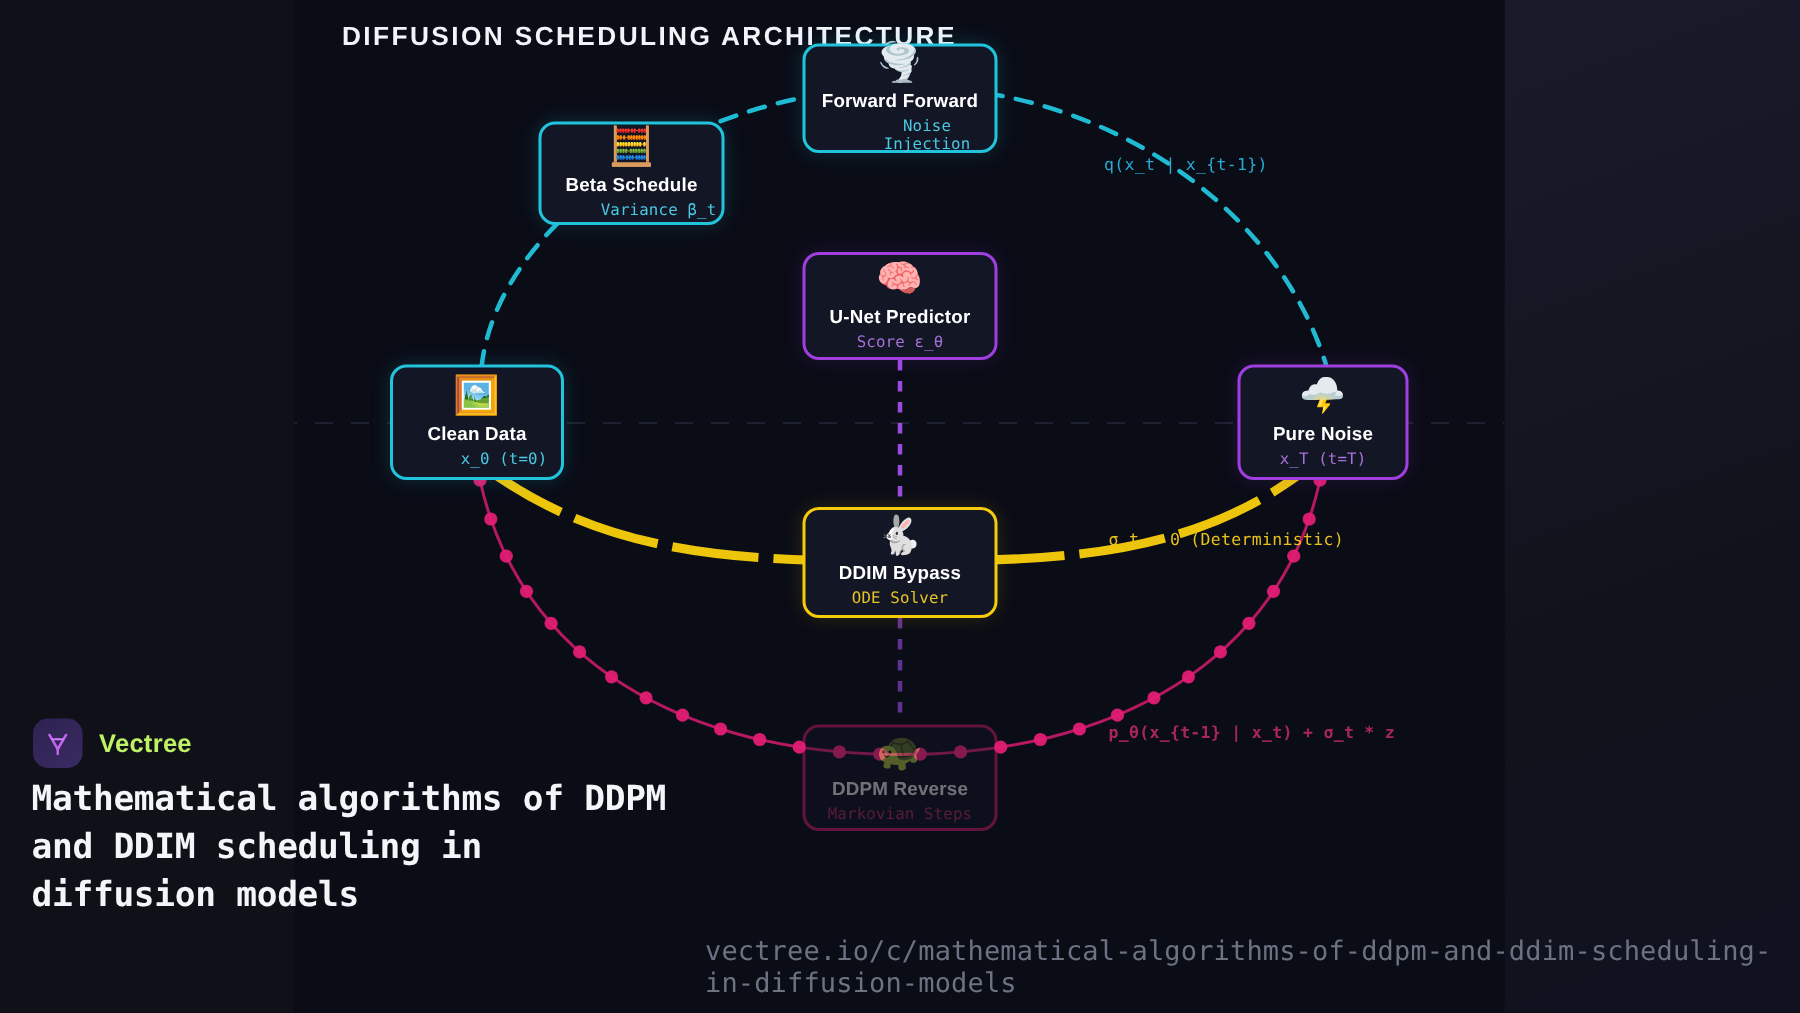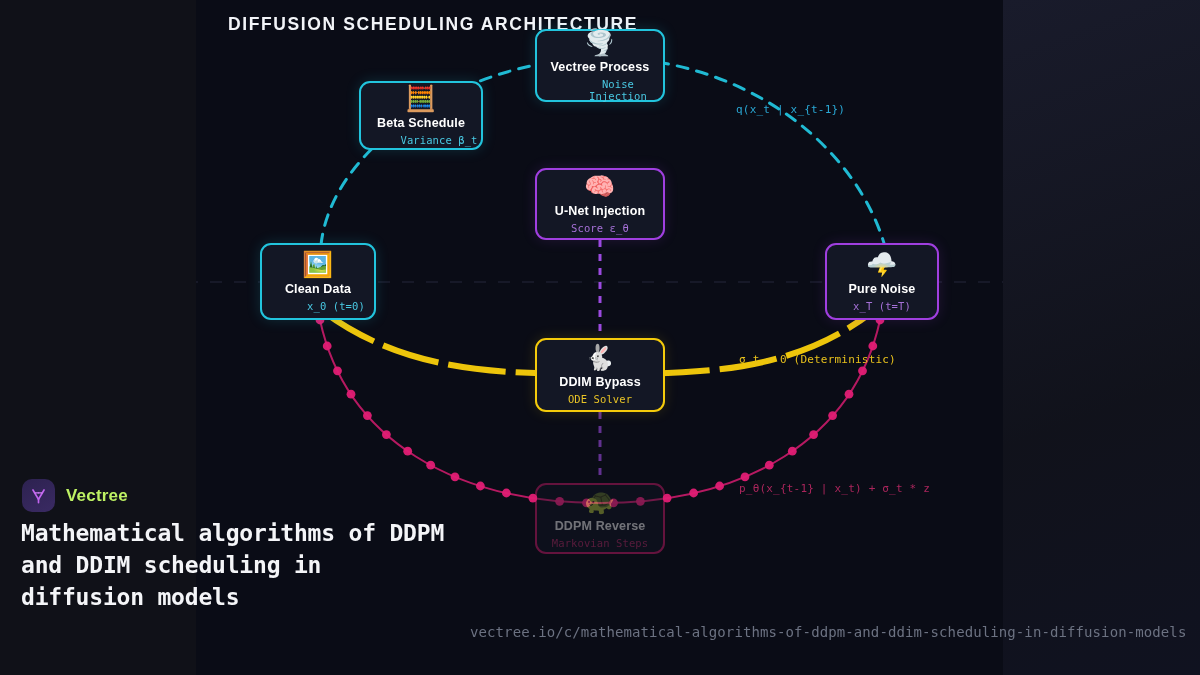--- a/index.html
+++ b/index.html
@@ -133,21 +133,21 @@
     font-size: 23px;
     font-weight: 700;
     line-height: 32px;
     color: #f4f5f8;
     letter-spacing: -0.2px;
   }
   .url {
     position: absolute;
     left: 470px; top: 624px;
     font-family: "DejaVu Sans Mono", monospace;
-    font-size: 14px;
+    font-size: 18px;
     color: #6c7282;
     letter-spacing: .1px;
   }
 </style>
 </head>
 <body>
 
 <div id="root">
 
   <div class="ambient-left"></div>
@@ -198,33 +198,33 @@
           <circle cx="676.8" cy="346.0" r="4.4" fill="#e11d74" opacity="0.95"></circle>
           <circle cx="684.0" cy="320.0" r="4.4" fill="#e11d74" opacity="0.95"></circle>
         </g>
 
       <line x1="404" y1="240" x2="404" y2="337" stroke="#9b4ae0" stroke-width="3" stroke-dasharray="7 7"></line>
       <line x1="404" y1="412" x2="404" y2="482" stroke="#9b4ae0" stroke-width="3" stroke-dasharray="7 7" opacity="0.6"></line>
     </svg>
 
     <div class="node n-cyan" style="left:339px; top:29px; width:130px; height:73px;">
       <div class="ic">🌪️</div>
-      <div class="nm">Vectree Process</div>
+      <div class="nm">Forward Forward</div>
       <div class="sb">Noise Injection</div>
     </div>
 
     <div class="node n-cyan" style="left:163px; top:81px; width:124px; height:69px;">
       <div class="ic">🧮</div>
       <div class="nm">Beta Schedule</div>
       <div class="sb">Variance β_t</div>
     </div>
 
     <div class="node n-purple" style="left:339px; top:168px; width:130px; height:72px;">
       <div class="ic">🧠</div>
-      <div class="nm">U-Net Injection</div>
+      <div class="nm">U-Net Predictor</div>
       <div class="sb">Score ε_θ</div>
     </div>
 
     <div class="node n-cyan" style="left:64px; top:243px; width:116px; height:77px;">
       <div class="ic">🖼️</div>
       <div class="nm">Clean Data</div>
       <div class="sb">x_0 (t=0)</div>
     </div>
 
     <div class="node n-purple" style="left:629px; top:243px; width:114px; height:77px;">
@@ -240,21 +240,21 @@
     </div>
 
     <div class="node n-pink dimmed" style="left:339px; top:483px; width:130px; height:71px;">
       <div class="ic">🐢</div>
       <div class="nm">DDPM Reverse</div>
       <div class="sb">Markovian Steps</div>
     </div>
 
     <div class="elabel lab-cyan" style="left:540px; top:103px;text-align:right;">q(x_t | x_{t-1})</div>
     <div class="elabel lab-yellow" style="left:543px; top:353px;">σ_t = 0 (Deterministic)</div>
-    <div class="elabel lab-pink" style="left:543px; top:482px;">p_θ(x_{t-1} | x_t) + σ_t * z</div>
+    <div class="elabel lab-pink" style="left:543px; top:482px;font-weight:bold;">p_θ(x_{t-1} | x_t) + σ_t * z</div>
 
   </div>
 
   <div class="brand">
     <div class="brand-logo">
       <svg width="19" height="19" viewBox="0 0 24 24">
         <path d="M5 5 L12 17 L19 5" fill="none" stroke="#c264f0" stroke-width="2.1" stroke-linecap="round"></path>
         <path d="M12 17 L12 21" fill="none" stroke="#c264f0" stroke-width="2.1" stroke-linecap="round"></path>
         <path d="M7.5 8.6 L12 8.6" fill="none" stroke="#d07ef5" stroke-width="1.7" stroke-linecap="round"></path>
         <path d="M16.5 8.6 L12 8.6" fill="none" stroke="#d07ef5" stroke-width="1.7" stroke-linecap="round"></path>

